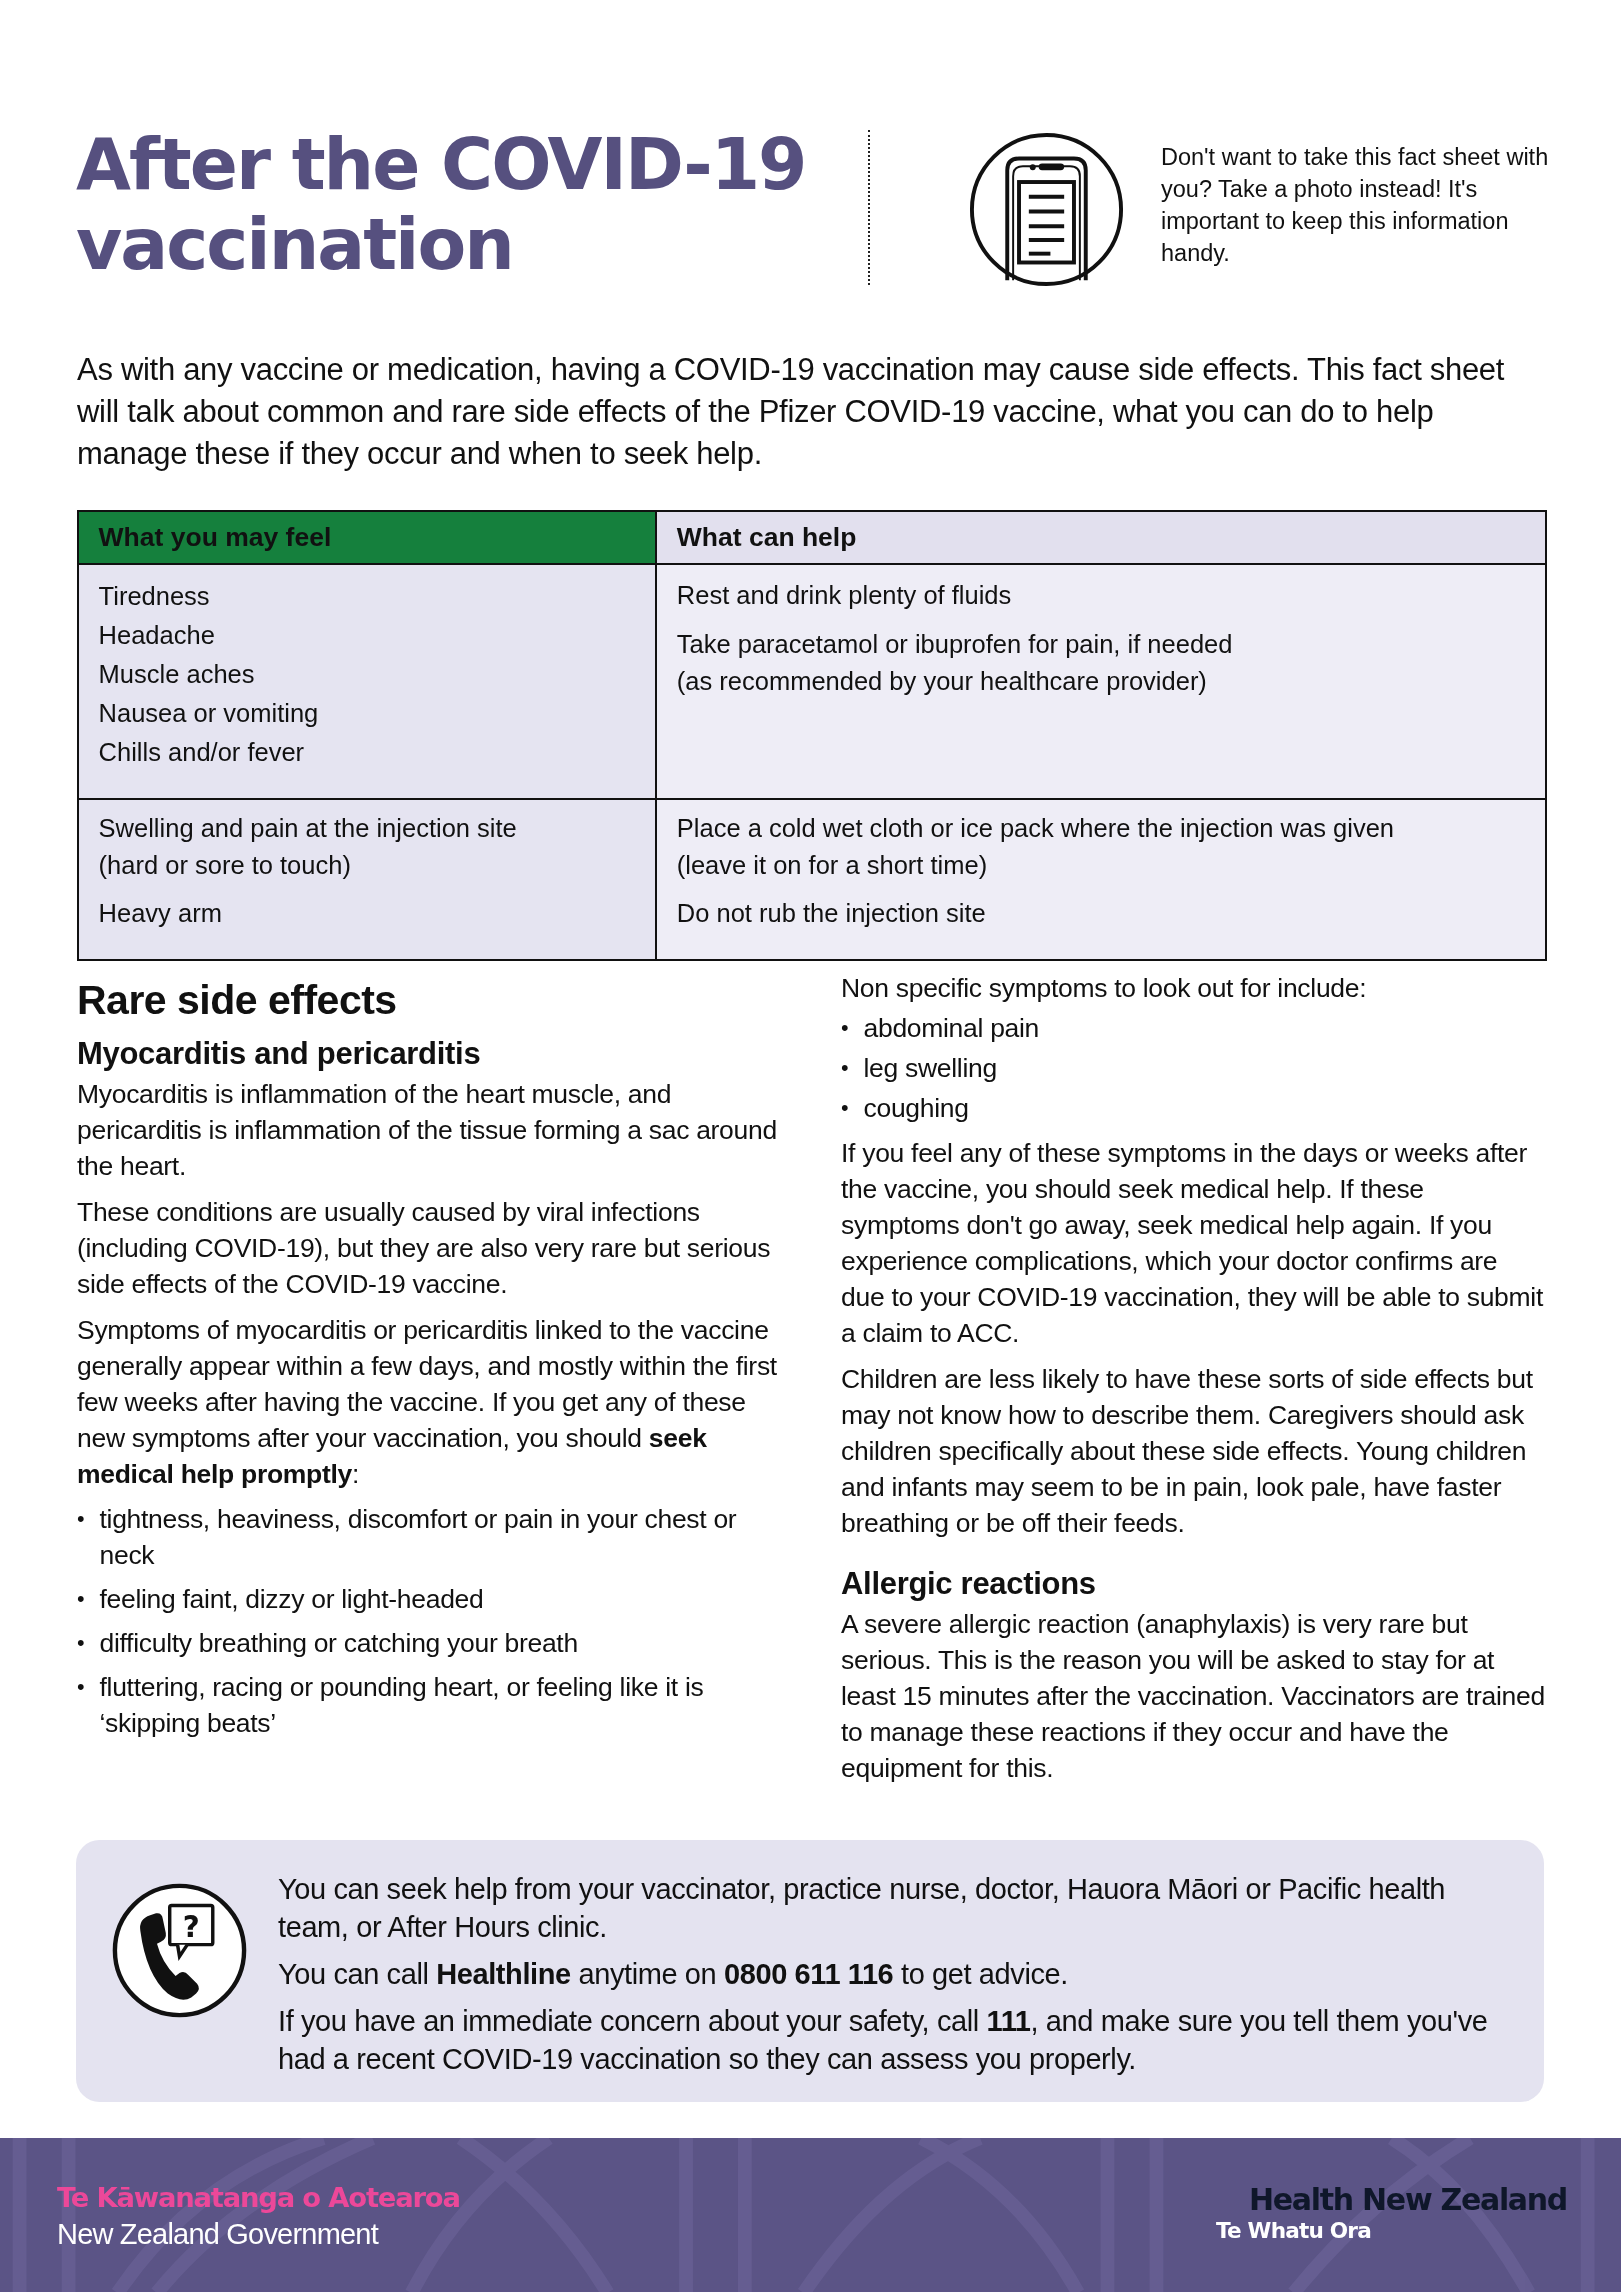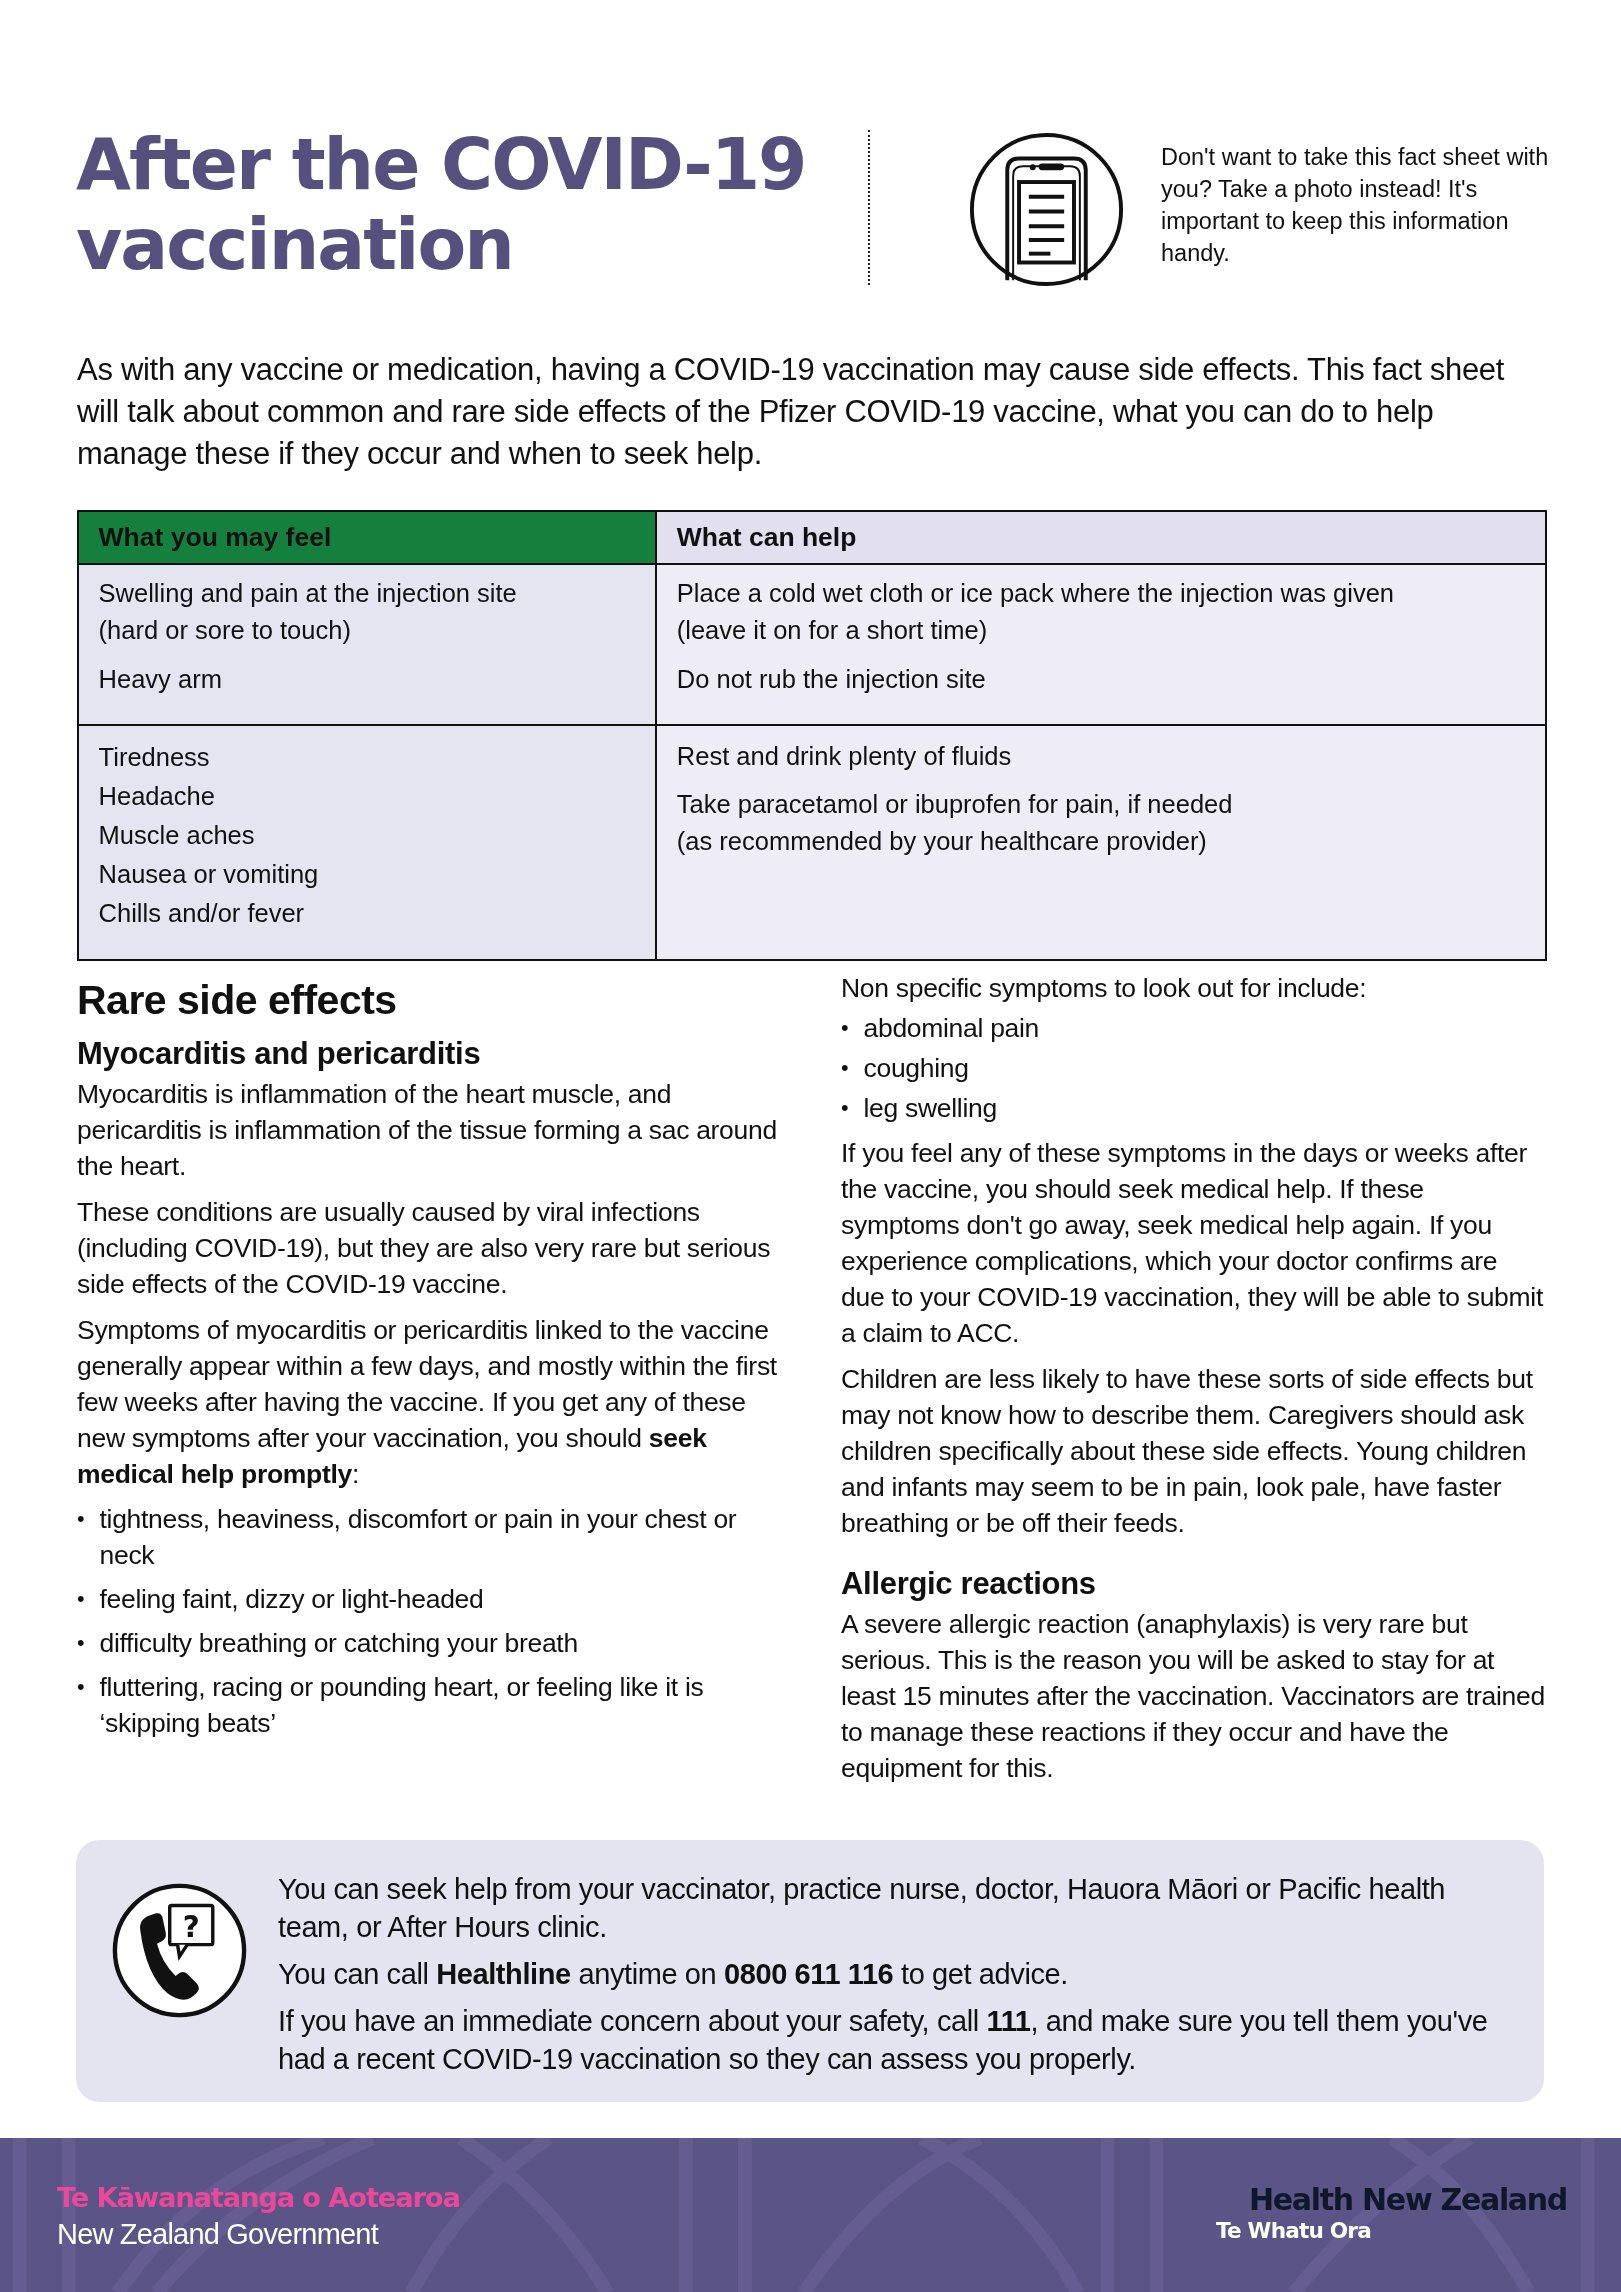--- a/index.html
+++ b/index.html
@@ -151,43 +151,43 @@
 
 <table class="abs side-table">
   <thead>
     <tr>
       <th class="c1">What you may feel</th>
       <th class="c2">What can help</th>
     </tr>
   </thead>
   <tbody>
     <tr>
-      <td class="c1 cell-row1">
-        <span class="line">Swelling and pain at the injection site</span>
-        <span class="line">(hard or sore to touch)</span>
-        <span class="gap">Heavy arm</span>
-      </td>
-      <td class="c2 cell-row1">
-        <span class="line">Place a cold wet cloth or ice pack where the injection was given</span>
-        <span class="line">(leave it on for a short time)</span>
-        <span class="gap">Do not rub the injection site</span>
-      </td>
-    </tr>
-    <tr>
       <td class="c1 cell-row2">
         <span class="line-tight">Tiredness</span>
         <span class="line-tight">Headache</span>
         <span class="line-tight">Muscle aches</span>
         <span class="line-tight">Nausea or vomiting</span>
         <span class="line-tight">Chills and/or fever</span>
       </td>
       <td class="c2 cell-row2">
         <span class="line">Rest and drink plenty of fluids</span>
         <span class="gap">Take paracetamol or ibuprofen for pain, if needed</span>
         <span class="line">(as recommended by your healthcare provider)</span>
+      </td>
+    </tr>
+    <tr>
+      <td class="c1 cell-row1">
+        <span class="line">Swelling and pain at the injection site</span>
+        <span class="line">(hard or sore to touch)</span>
+        <span class="gap">Heavy arm</span>
+      </td>
+      <td class="c2 cell-row1">
+        <span class="line">Place a cold wet cloth or ice pack where the injection was given</span>
+        <span class="line">(leave it on for a short time)</span>
+        <span class="gap">Do not rub the injection site</span>
       </td>
     </tr>
   </tbody>
 </table>
 
 <div class="abs col-left">
   <h2 class="section">Rare side effects</h2>
   <h3 class="sub">Myocarditis and pericarditis</h3>
   <p class="body">Myocarditis is inflammation of the heart muscle, and pericarditis is inflammation of the tissue forming a sac around the heart.</p>
   <p class="body">These conditions are usually caused by viral infections (including COVID-19), but they are also very rare but serious side effects of the COVID-19 vaccine.</p>
@@ -197,22 +197,22 @@
     <li>feeling faint, dizzy or light-headed</li>
     <li>difficulty breathing or catching your breath</li>
     <li>fluttering, racing or pounding heart, or feeling like it is ‘skipping beats’</li>
   </ul>
 </div>
 
 <div class="abs col-right">
   <p class="body" style="margin-bottom:3.9px">Non specific symptoms to look out for include:</p>
   <ul class="bullets tight">
     <li>abdominal pain</li>
+    <li>leg swelling</li>
     <li>coughing</li>
-    <li>leg swelling</li>
   </ul>
   <p class="body">If you feel any of these symptoms in the days or weeks after the vaccine, you should seek medical help. If these symptoms don't go away, seek medical help again. If you experience complications, which your doctor confirms are due to your COVID-19 vaccination, they will be able to submit a claim to ACC.</p>
   <p class="body" style="margin-bottom:19.6px">Children are less likely to have these sorts of side effects but may not know how to describe them. Caregivers should ask children specifically about these side effects. Young children and infants may seem to be in pain, look pale, have faster breathing or be off their feeds.</p>
   <h3 class="sub">Allergic reactions</h3>
   <p class="body">A severe allergic reaction (anaphylaxis) is very rare but serious. This is the reason you will be asked to stay for at least 15 minutes after the vaccination. Vaccinators are trained to manage these reactions if they occur and have the equipment for this.</p>
 </div>
 
 <div class="abs help-box"></div>
 <div class="abs help-icon">
   <svg width="137" height="137" viewBox="0 0 140 140">

